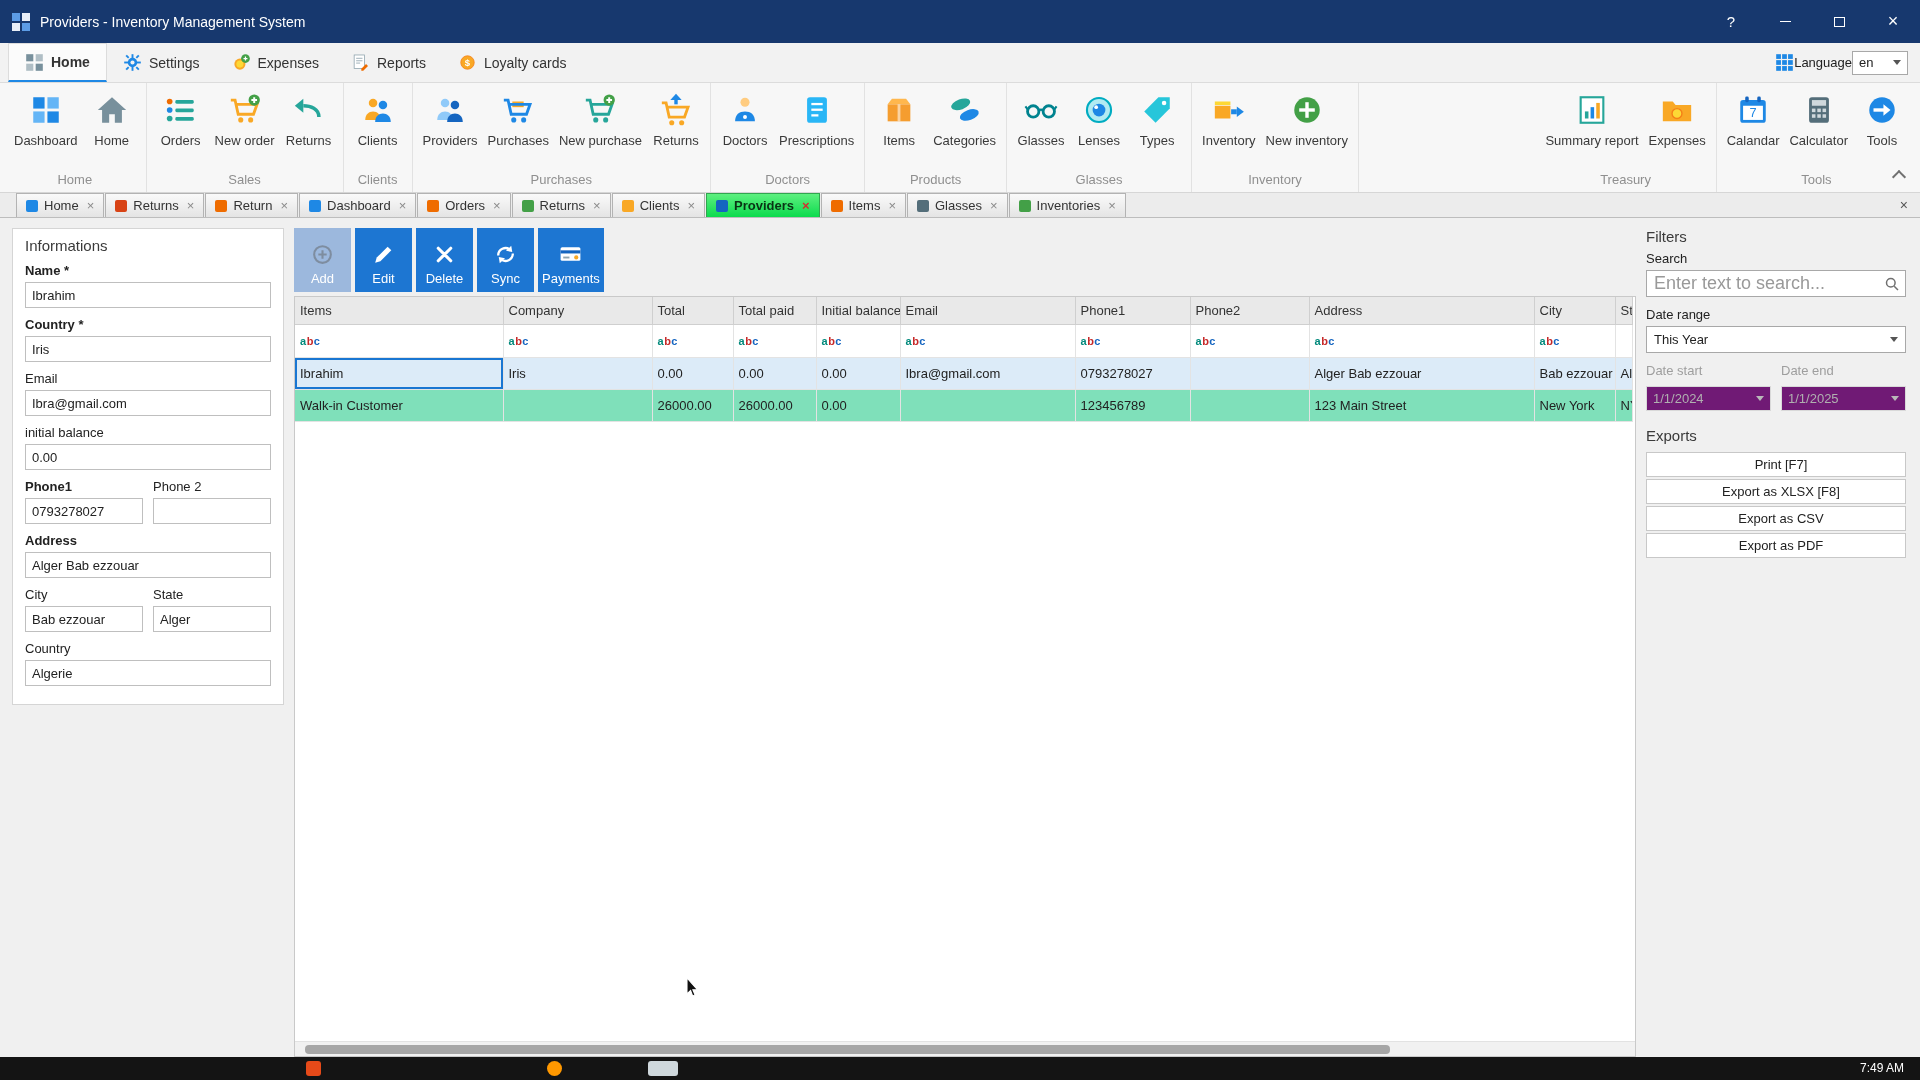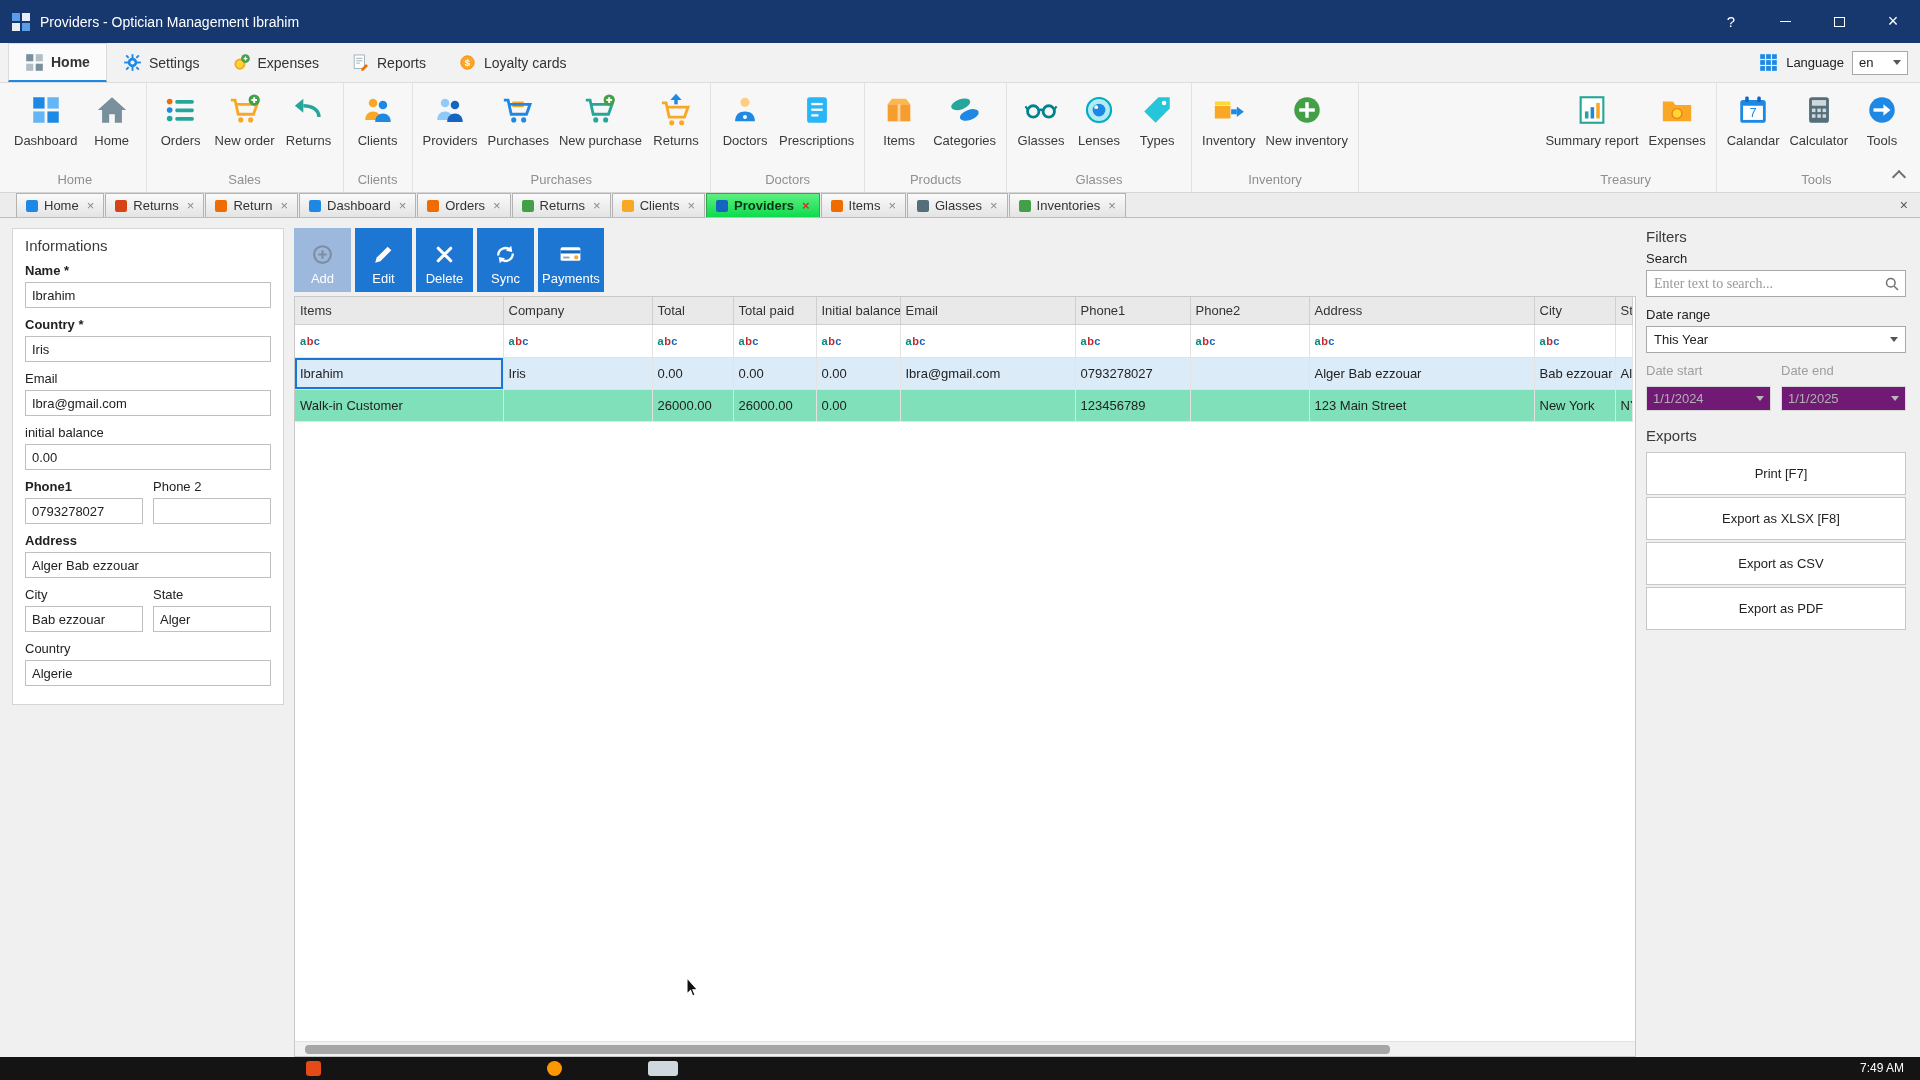--- a/index.html
+++ b/index.html
@@ -17,21 +17,21 @@
   .win-controls { margin-left:auto; display:flex; height:43px; }
   .win-btn { width:54px; height:43px; display:flex; align-items:center; justify-content:center; font-size:15px; color:#fff; cursor:default; }
   .minbar { width:11px; height:1px; background:#fff; display:block; }
   .maxbox { width:11px; height:10px; border:1px solid #fff; display:block; }
 
   
   .menubar { height:40px; background:#f2f2f2; border-bottom:1px solid #dcdcdc; display:flex; align-items:stretch; padding-left:8px; }
   .menu-tab { display:flex; align-items:center; gap:7px; padding:0 16px; font-size:14px; color:#333; }
   .menu-tab.active { background:#fbfbfb; border:1px solid #dcdcdc; border-bottom:2px solid #1e88e5; font-weight:bold; }
   .mi { width:19px; height:19px; }
-  .menu-right { margin-left:auto; display:flex; align-items:center; gap:8px; padding-right:12px; }
+  .menu-right { margin-left:auto; display:flex; align-items:center; gap:0; padding-right:12px; }
   .lang-box { width:56px; height:23px; background:#fff; border:1px solid #a8a8a8; display:flex; align-items:center; justify-content:space-between; padding:11px 6px; font-size:13px; }
   .caret { width:0; height:0; border-left:4px solid transparent; border-right:4px solid transparent; border-top:5px solid #555; }
   .caret.lite { border-top-color:#b9b9b9; }
 
   
   .ribbon { height:110px; background:#f7f7f7; border-bottom:1px solid #d6d6d6; display:flex; align-items:stretch; padding:0 4px; position:relative; }
   .rgroup { display:flex; flex-direction:column; border-right:1px solid #e2e2e2; padding:0 5px; }
   .ritems { flex:1; display:flex; align-items:flex-start; justify-content:center; padding-top:7px; }
   .ritem { display:flex; flex-direction:column; align-items:center; gap:6px; min-width:58px; padding:3px 5px; border-radius:3px; color:#3a3a3a; font-size:13px; text-align:center; cursor:default; }
   .ritem svg { width:34px; height:34px; }
@@ -82,30 +82,30 @@
   .abc i:nth-child(2)::before { content:"b"; color:#c62828; }
   .abc i:nth-child(3)::before { content:"c"; color:#1565c0; }
   .hscroll { position:absolute; left:0; right:0; bottom:0; height:15px; background:#f1f1f1; border-top:1px solid #e2e2e2; }
   .hthumb { position:absolute; top:3px; left:10px; height:9px; width:81%; background:#a6a6a6; border-radius:4px; }
 
   
   .right-panel { width:260px; margin-right:14px; font-size:13px; }
   .rp-title { font-size:15px; color:#3a3a3a; margin-bottom:6px; }
   .rp-label { color:#222; margin-bottom:4px; }
   .search-box { position:relative; height:27px; background:#fff; border:1px solid #a8a8a8; display:flex; align-items:center; padding:0 26px 0 2px; margin-bottom:10px; }
-  .search-box input { border:none; outline:none; width:100%; font-size:14px; font-family:Liberation Serif, serif; padding:0 5px; color:#222; }
+  .search-box input { border:none; outline:none; width:100%; font-size:18px; font-family:Liberation Sans, sans-serif; padding:0 5px; color:#222; }
   .search-box input::placeholder { color:#999; }
   .mag { position:absolute; right:5px; top:5px; width:16px; height:16px; }
   .select { height:27px; background:#fff; border:1px solid #a8a8a8; display:flex; align-items:center; justify-content:space-between; padding:0 7px; margin-bottom:10px; }
   .date-row { display:flex; gap:10px; margin-bottom:4px; }
   .date-row .col { flex:1; }
   .date-label { color:#9e9e9e; margin-bottom:4px; }
   .date-select { height:25px; background:#701a75; border:1px solid #d9d9d9; color:#b0b0b0; display:flex; align-items:center; justify-content:space-between; padding:0 6px; }
   .rp-title.exports { margin-top:16px; margin-bottom:8px; }
-  .export-btn { width:100%; height:43px; background:#fff; border:1px solid #c8c8c8; display:flex; align-items:center; justify-content:center; margin-bottom:2px; font-size:13px; color:#222; font-family:inherit;padding-left:10px; }
+  .export-btn { width:100%; height:25px; background:#fff; border:1px solid #c8c8c8; display:flex; align-items:center; justify-content:center; margin-bottom:2px; font-size:13px; color:#222; font-family:inherit;padding-left:10px; }
 
   
   .taskbar { position:absolute; left:0; bottom:0; width:1920px; height:23px; background:#141414; display:flex; align-items:flex-start; color:#fff; }
   .tb-icon { width:15px; height:15px; margin-top:4px; border-radius:3px; }
   .tb-1 { margin-left:306px; background:#e64a19; }
   .tb-2 { margin-left:226px; background:#ff9800; border-radius:50%; }
   .tb-3 { margin-left:86px; width:30px; background:#cfd8dc; }
   .tb-time { margin-left:auto; padding:4px 16px 0 0; font-size:12px; }
 
   .cursor { position:absolute; left:682px; top:974px; width:20px; height:28px; z-index:99; pointer-events:none; }
@@ -113,21 +113,21 @@
 </head>
 <body>
 
 <div class="titlebar">
   <div class="app-logo">
       <i></i>
       <i></i>
       <i></i>
       <i></i>
     </div>
-  <span class="title-text">Providers - Optician Management Ibrahim</span>
+  <span class="title-text">Providers - Inventory Management System</span>
   <div class="win-controls">
     <div class="win-btn">?</div>
     <div class="win-btn">
         <span class="minbar"></span>
       </div>
     <div class="win-btn">
         <span class="maxbox"></span>
       </div>
     <div class="win-btn" style="font-size:18px;">×</div>
   </div>

